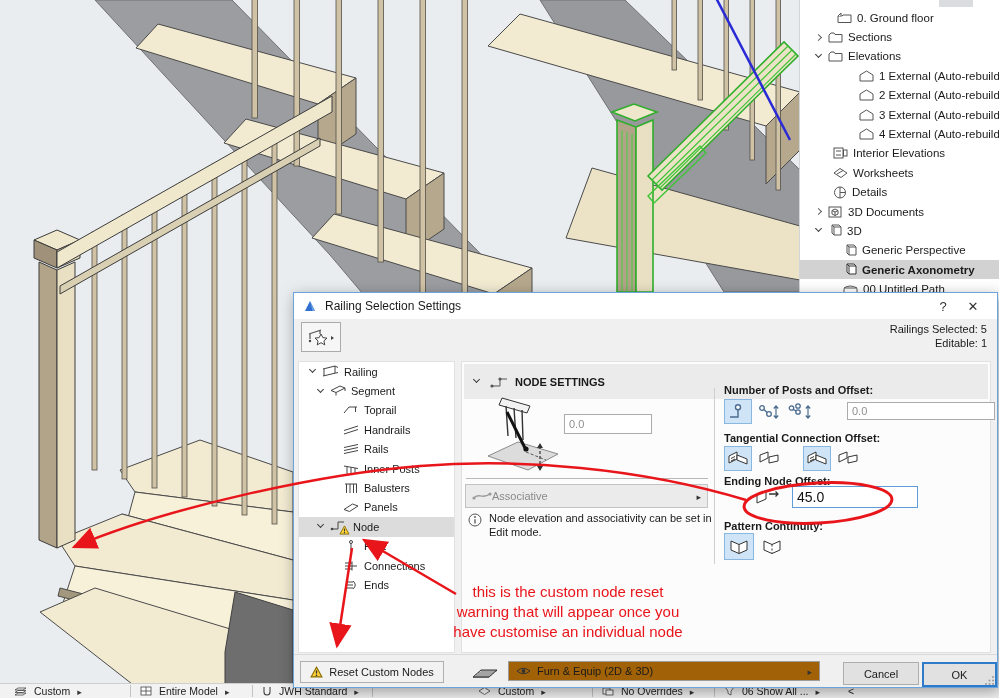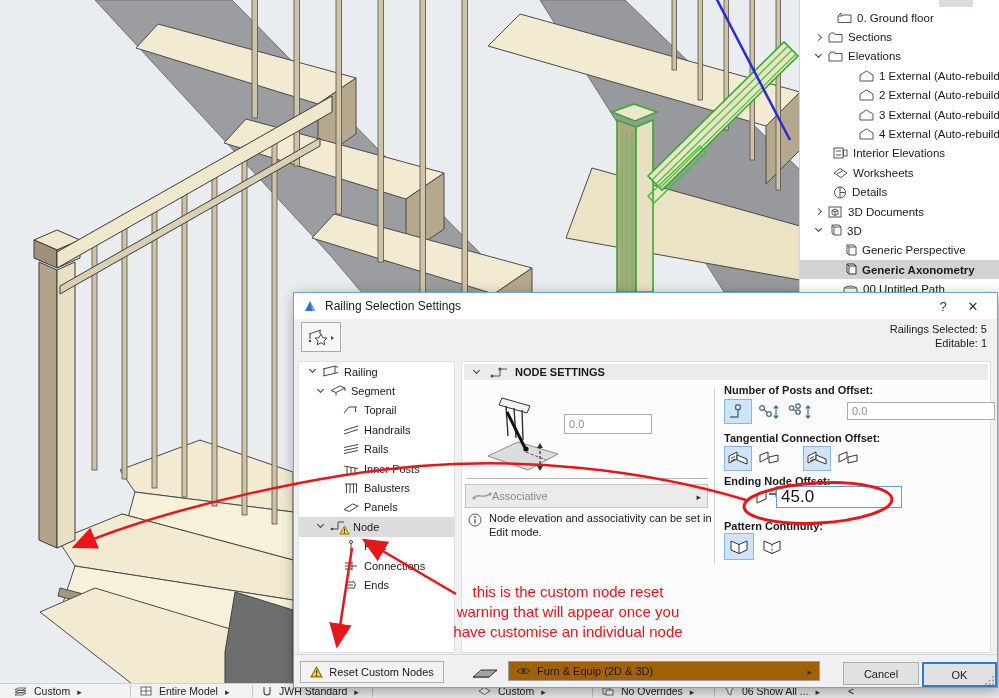--- a/index.html
+++ b/index.html
@@ -41,41 +41,41 @@
           border:1px solid #ababab;display:flex;align-items:center;justify-content:center;}
   .selinfo{position:absolute;right:10px;top:4px;text-align:right;line-height:13.5px;font-size:11px;}
   .tree{position:absolute;left:4px;top:68px;width:155px;bottom:34px;background:#fff;border:1px solid #e2e2e2;}
   .trow{height:19.4px;display:flex;align-items:center;white-space:nowrap;}
   .trow.sel{background:#dcdcdc;}
   .trow .lbl{margin-left:5px;}
   .tl0{padding-left:9px;}.tl1{padding-left:17px;}.tl2{padding-left:41px;}
   .nodeic{position:relative;width:18px;height:14px;flex:none;margin-left:3px;}
   .nodeic .warn{position:absolute;right:-2px;bottom:-1px;}
   .main{position:absolute;left:167px;top:68px;right:6px;bottom:34px;background:#fcfcfc;border:1px solid #e0e0e0;}
-  .nshead{position:absolute;left:2px;right:2px;top:2px;height:16px;background:#ebebeb;
+  .nshead{position:absolute;left:2px;right:2px;top:2px;height:35px;background:#ebebeb;
           display:flex;align-items:center;font-weight:bold;gap:6px;padding-left:8px;box-sizing:border-box;}
   .preview{position:absolute;left:18px;top:30px;}
   .elevinput{position:absolute;left:102px;top:52px;width:78px;height:16px;border:1px solid #ababab;
              background:#fff;color:#8f8f8f;padding:1px 4px;font-size:11px;}
   .hdiv{position:absolute;left:4px;top:116px;width:242px;height:1px;background:#b9b9b9;}
   .assoc{position:absolute;left:3px;top:122px;width:243px;height:24px;background:#ebebeb;
          border:1px solid #c3c3c3;display:flex;align-items:center;color:#8a8a8a;
          padding:0 6px;box-sizing:border-box;}
   .assoc .lbl{flex:1;}
   .inforow{position:absolute;left:6px;top:150px;width:258px;display:flex;gap:7px;line-height:13.5px;}
   .vsep{position:absolute;left:252px;top:26px;height:176px;width:1px;background:#cfcfcf;}
   .rcol-label{position:absolute;font-weight:bold;white-space:nowrap;}
   .ibtnrow{position:absolute;display:flex;gap:3px;align-items:center;}
   .ibtn{width:26px;height:23px;display:flex;align-items:center;justify-content:center;
         border:1px solid transparent;}
   .ibtn.sel{background:#cfe5f7;border-color:#88b8e2;}
   .numinput{position:absolute;border:1px solid #ababab;background:#fff;color:#8f8f8f;
             padding:1px 4px;font-size:11px;}
-  .endinput{position:absolute;left:314px;top:124px;width:116px;height:18px;border:1px solid #5f9cd8;
-            background:#fff;color:#111;padding:1px 4px;font-size:17px;}
+  .endinput{position:absolute;left:330px;top:124px;width:116px;height:18px;border:1px solid #5f9cd8;
+            background:#fff;color:#111;padding:1px 4px;font-size:14px;}
   .dlg-bottom{position:absolute;left:0;right:0;bottom:0;height:32px;border-top:1px solid #d9d9d9;}
   .resetbtn{position:absolute;left:6px;top:6px;width:142px;height:20px;background:#f2f2f2;
             border:1px solid #b0b0b0;display:flex;align-items:center;justify-content:center;gap:6px;}
   .layerglyph{position:absolute;left:176px;top:6px;}
   .layercombo{position:absolute;left:214px;top:6px;width:312px;height:20px;background:#a16207;
               border:1px solid #9d9d9d;display:flex;align-items:center;gap:6px;padding:0 7px;box-sizing:border-box;}
   .layercombo .lbl{flex:1;}
   .btn{position:absolute;top:7px;height:21px;background:#e1e1e1;border:1px solid #adadad;
        display:flex;align-items:center;justify-content:center;font-size:11px;}
   .btn.cancel{left:549px;width:74px;}

